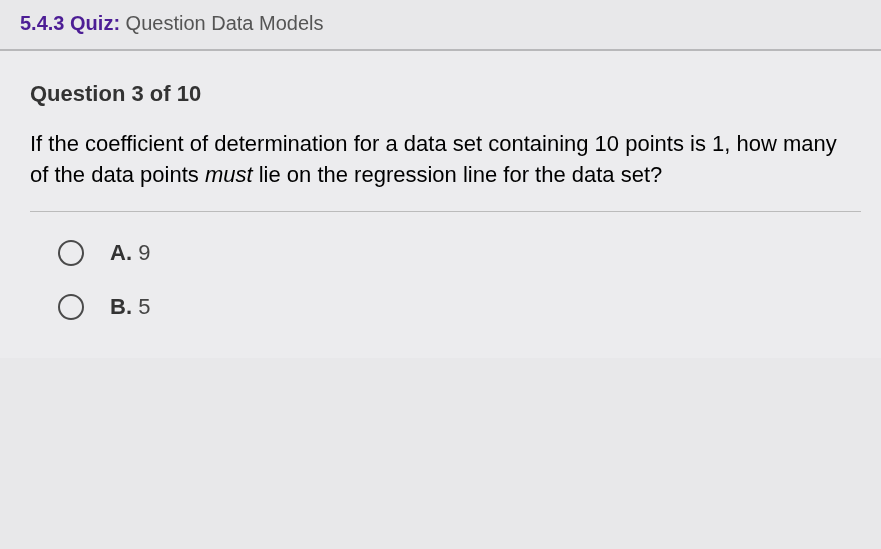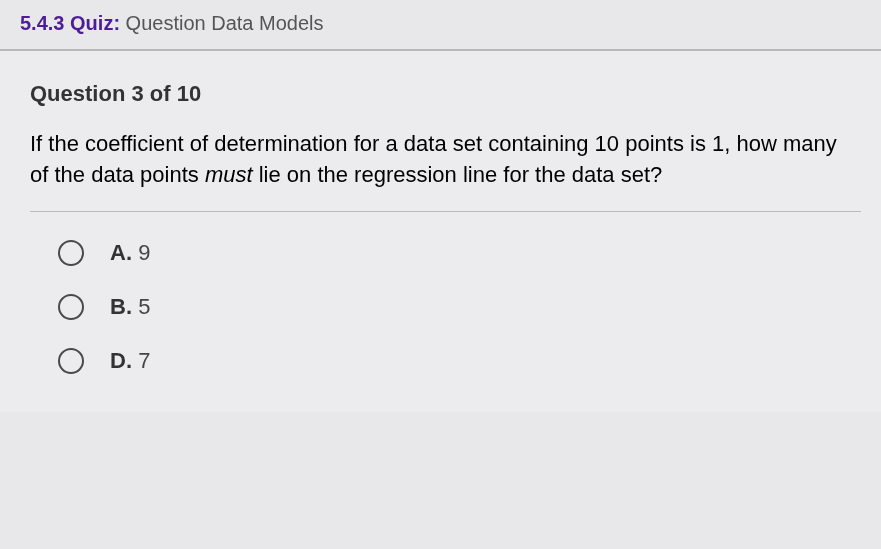--- a/index.html
+++ b/index.html
@@ -105,21 +105,14 @@
         <span>9</span>
       </div>
     </div>
     <div class="option">
       <div class="radio-circle"></div>
       <div class="option-label">
         <span class="letter">B.</span>
         <span>5</span>
       </div>
     </div>
-    <div class="option">
-      <div class="radio-circle"></div>
-      <div class="option-label">
-        <span class="letter">D.</span>
-        <span>7</span>
-      </div>
-    </div>
   </div>
 </div>
 
 </body></html>

